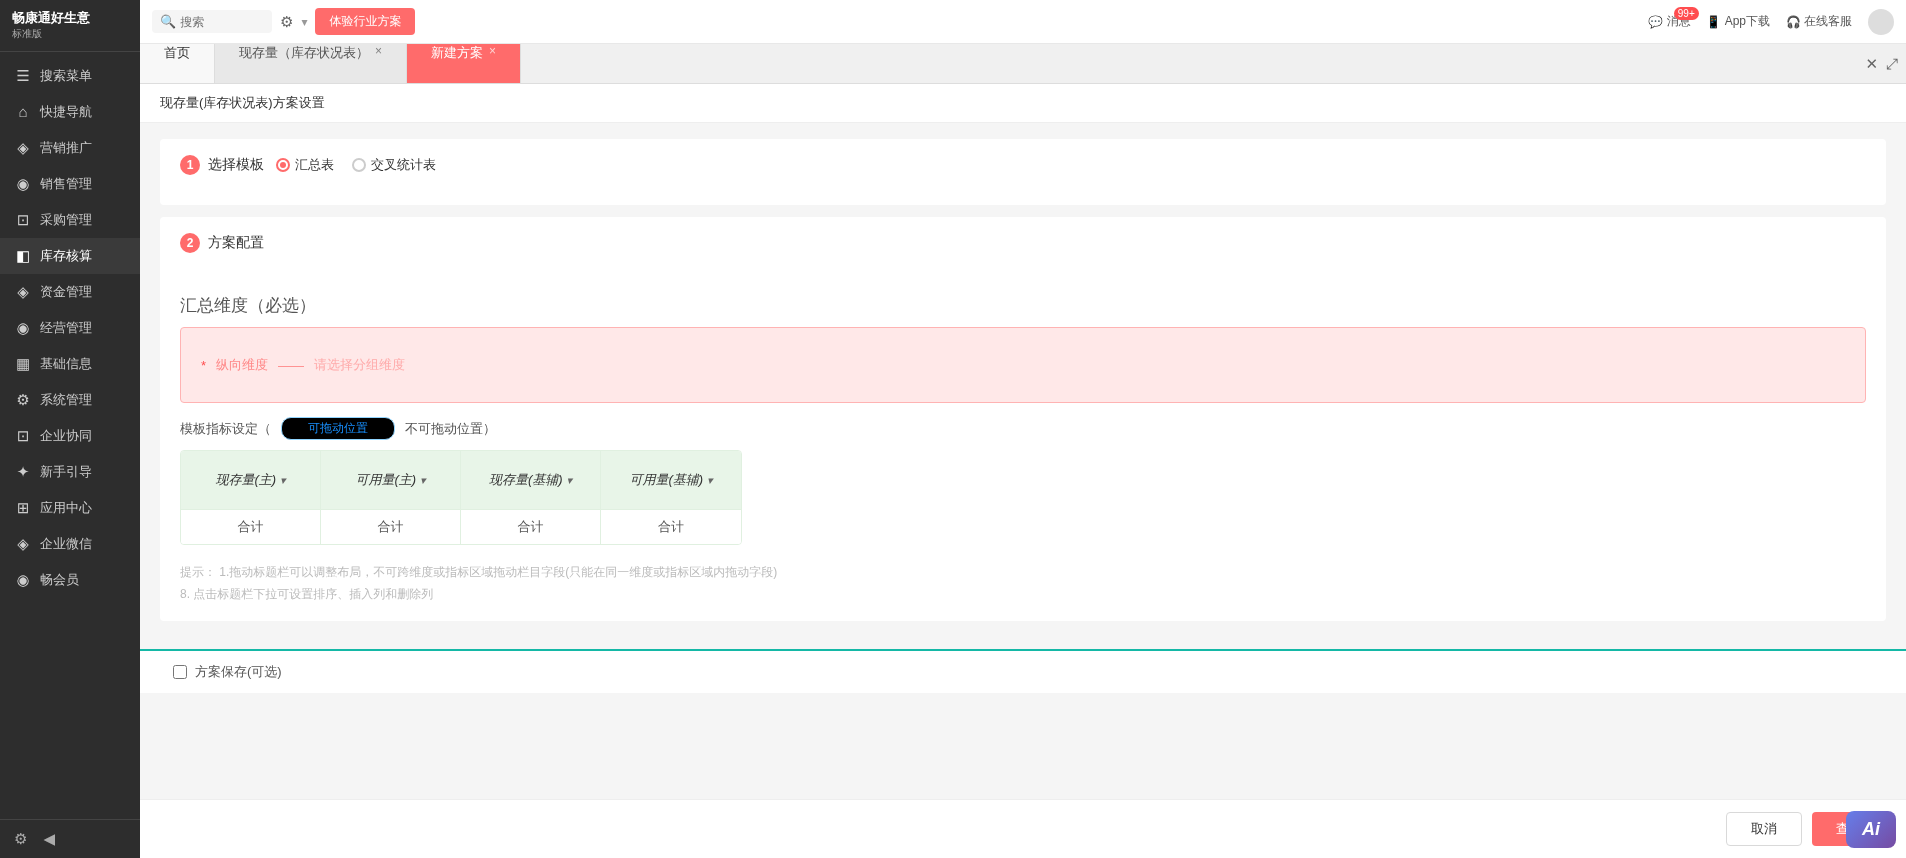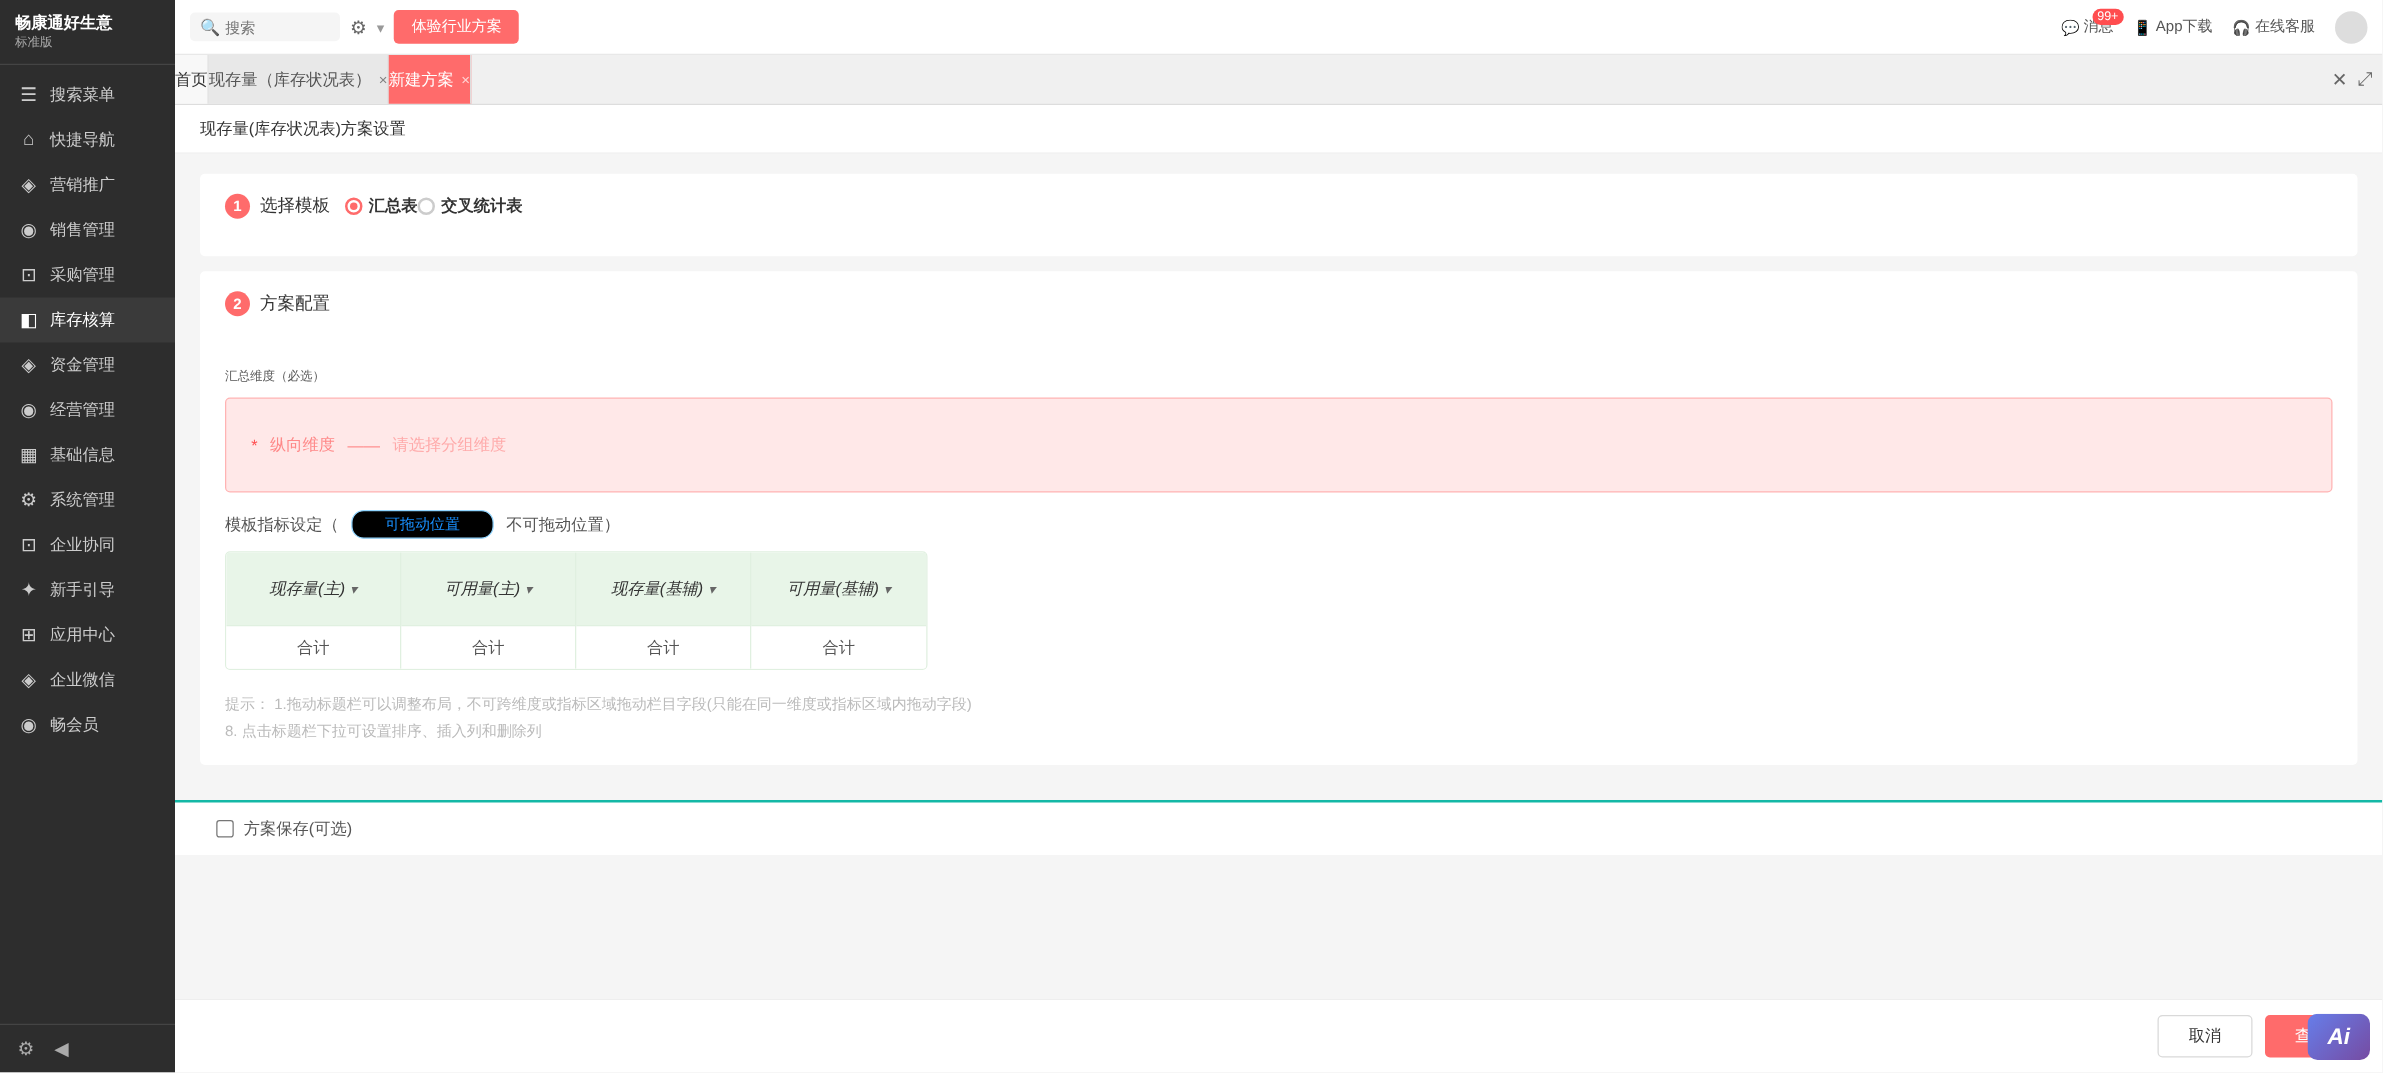--- a/index.html
+++ b/index.html
@@ -129,22 +129,21 @@
       background: #f0f0f0;
       display: flex;
       align-items: center;
       padding: 0 0;
       border-bottom: 1px solid #ddd;
       flex-shrink: 0;
     }
     .tab-item {
       height: 100%;
       display: flex;
-      align-items: center;
-      padding: 0 0;
+      padding: 0 24px;
       font-size: 13px;
       cursor: pointer;
       color: #555;
       border-right: 1px solid #ddd;
       gap: 6px;
       background: #e8e8e8;
     }
     .tab-item.active {
       background: #ff6b6b;
       color: #fff;
@@ -206,38 +205,38 @@
       height: 20px;
       display: flex;
       align-items: center;
       justify-content: center;
       font-size: 12px;
       font-weight: bold;
       flex-shrink: 0;
     }
     .step-label { font-size: 14px; font-weight: 500; color: #333; }
 
-    .radio-group { display: flex; align-items: flex-start; margin-left: 4px; font-weight: bold; }
+    .radio-group { display: flex; align-items: flex-start; gap: 18px; margin-left: 4px; }
     .radio-item { display: flex; align-items: center; gap: 5px; cursor: pointer; font-size: 13px; color: #333; }
     .radio-dot {
       width: 14px; height: 14px;
       border-radius: 50%;
       border: 2px solid #ccc;
       display: flex; align-items: center; justify-content: center;
     }
     .radio-dot.checked { border-color: #ff6b6b; }
     .radio-dot.checked::after {
       content: '';
       width: 6px; height: 6px;
       border-radius: 50%;
       background: #ff6b6b;
     }
 
     .section-label {
-      font-size: 10px;
+      font-size: 17px;
       color: #555;
       margin-bottom: 10px;
       margin-top: 41px;
     }
 
     .pink-box {
       background: #ffe8e8;
       border: 1px solid #ffb3b3;
       border-radius: 4px;
       padding: 28px 20px;

